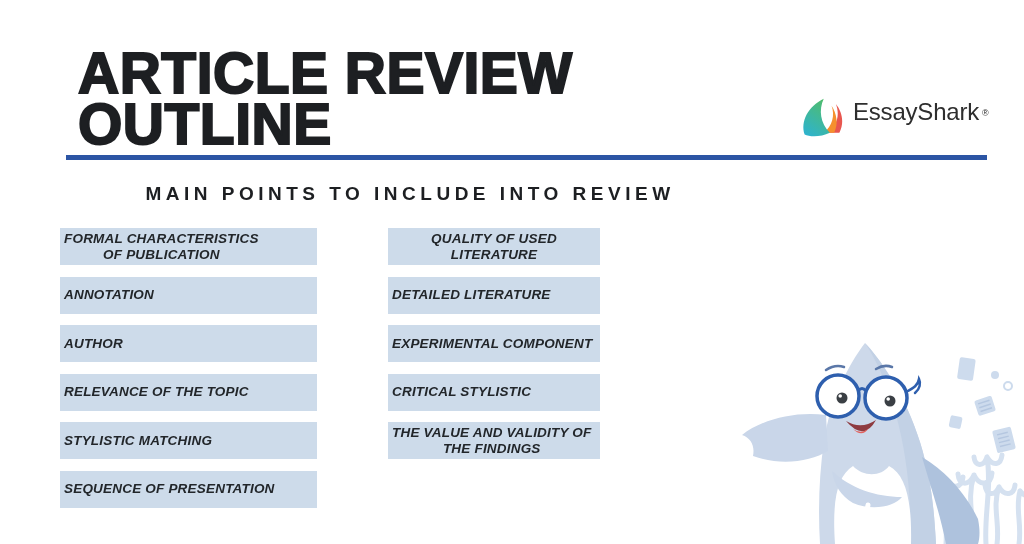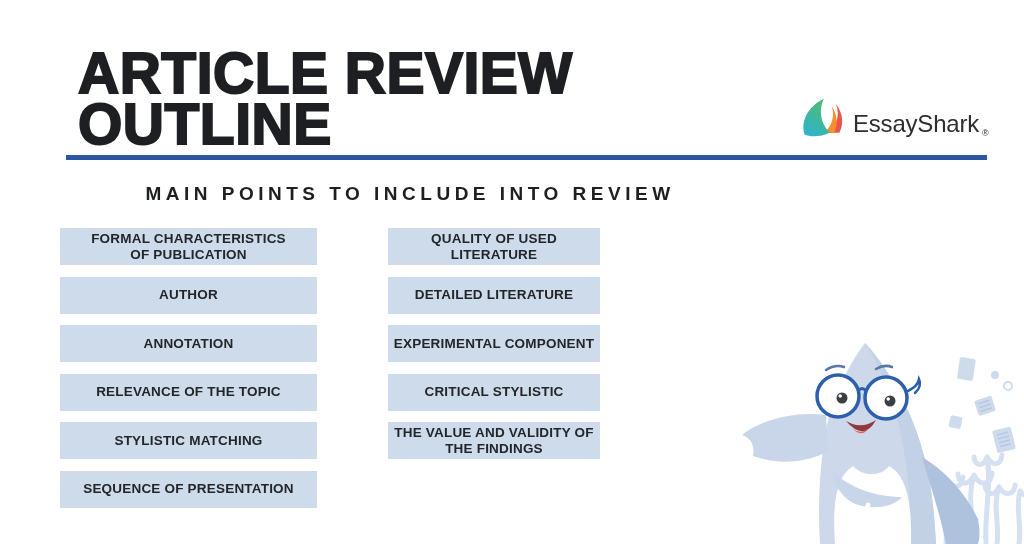--- a/index.html
+++ b/index.html
@@ -10,42 +10,43 @@
 
   
   .title {
     position:absolute; left:66px; top:36px; margin:12px;
     font-size:57px; line-height:51px; font-weight:bold;
     color:#1d1f22; -webkit-text-stroke:2px #1d1f22; letter-spacing:0.5px;
   }
   .title span { display:block; }
 
   
-  .logo { position:absolute; left:800px; top:98px; display:flex; align-items:flex-end; }
+  .logo { position:absolute; left:800px; top:98px; display:flex; align-items:flex-start; }
   .logo svg { display:block; margin-right:9px; }
   .logo-text { font-size:24px; color:#2e2e2e; letter-spacing:-0.2px; }
   .logo-reg { font-size:9px; color:#2e2e2e; margin-left:3px; margin-top:10px; }
 
   
   .divider { position:absolute; left:66px; top:155px; width:921px; height:5px; background:#2c55a4; }
 
   
   .subtitle {
     position:absolute; top:183px; left:0; width:820px; text-align:center;
     font-size:19px; font-weight:bold; letter-spacing:4.5px; color:#1d1f22;
   }
 
   
   .col { position:absolute; top:228px; display:flex; flex-direction:column; gap:11.5px; }
   .col-left  { left:60px;  width:257px; }
   .col-right { left:388px; width:212px; }
   .box {
     height:37px; background:#cddbea; display:flex;
-    align-items:center; justify-content:center; text-align:center; padding:0 4px;
+    align-items:center; text-align:center; padding:0 4px;
     box-sizing:border-box;
+    font-style:italic;
   }
   .box span {
     font-size:13.5px; font-weight:bold; color:#22262a;
     letter-spacing:0.2px; line-height:1.12; white-space:pre-line;
   }
 
   
   .mascot { position:absolute; right:0; bottom:0; width:290px; height:205px; }
 </style>
 </head>
@@ -77,24 +78,24 @@
   <div class="divider"></div>
 
   <div class="subtitle">MAIN POINTS TO INCLUDE INTO REVIEW</div>
 
   <div class="col col-left">
     <div class="box">
         <span>FORMAL CHARACTERISTICS
 OF PUBLICATION</span>
       </div>
     <div class="box">
-        <span>AUTHOR</span>
+        <span>ANNOTATION</span>
       </div>
     <div class="box">
-        <span>ANNOTATION</span>
+        <span>AUTHOR</span>
       </div>
     <div class="box">
         <span>RELEVANCE OF THE TOPIC</span>
       </div>
     <div class="box">
         <span>STYLISTIC MATCHING</span>
       </div>
     <div class="box">
         <span>SEQUENCE OF PRESENTATION</span>
       </div>

